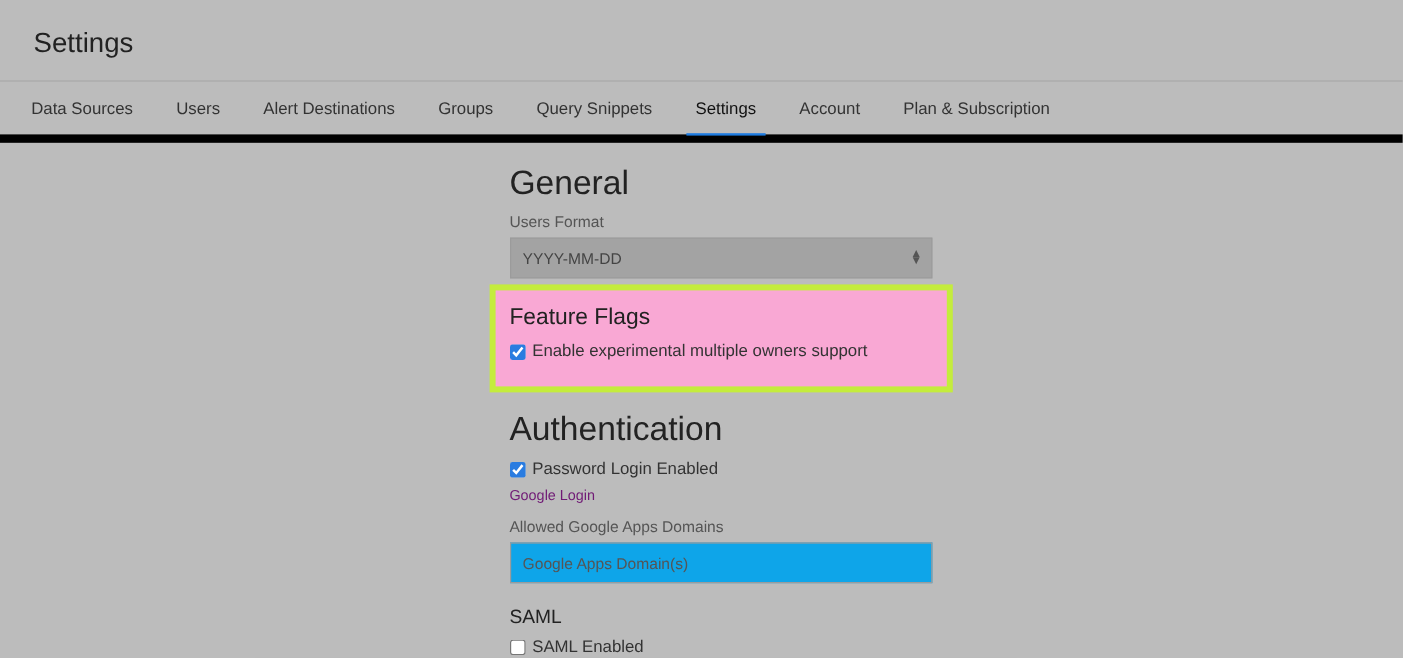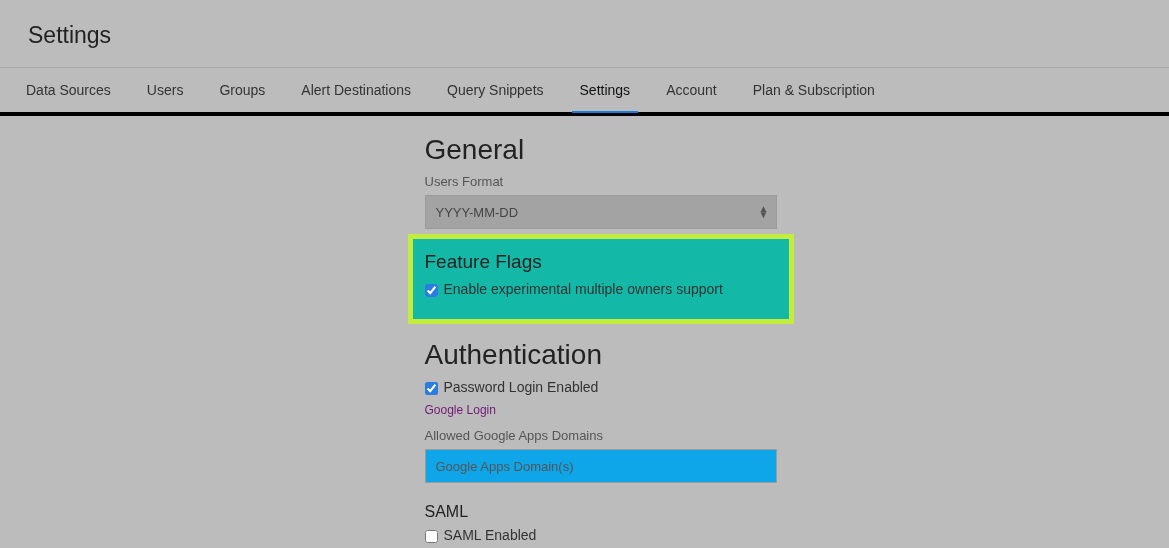--- a/index.html
+++ b/index.html
@@ -19,21 +19,21 @@
     }
     .page-title {
       font-size: 23px;
       font-weight: 400;
       color: #222;
       padding: 22px 28px 18px 28px;
     }
     .tabs-bar {
       display: flex;
       border-top: 1px solid #a9a9a9;
-      border-bottom: 4px solid #000000;
+      border-bottom: 7px solid #000000;
       padding: 0 8px;
       background: #bcbcbc;
     }
     .tab {
       padding: 14px 18px;
       font-size: 14px;
       color: #333;
       cursor: pointer;
       user-select: none;
       position: relative;
@@ -127,21 +127,21 @@
       margin-bottom: 4px;
     }
     .checkbox-row input[type="checkbox"] {
       width: 13px;
       height: 13px;
       accent-color: #2a7ce0;
       cursor: pointer;
     }
     .highlight-box {
       position: relative;
-      background: #14b8a6;
+      background: #f9a8d4;
       padding: 12px 12px 18px 12px;
       margin: 6px -12px 18px -12px;
       box-shadow: 0 0 0 5px #c4ec3c;
     }
     .highlight-box .section-heading {
       font-size: 19px;
       margin-bottom: 8px;
     }
     .auth-section {
       margin-top: 20px;
@@ -156,22 +156,22 @@
   </style>
 </head>
 <body>
 
 <div class="page">
   <h1 class="page-title">Settings</h1>
 
   <div class="tabs-bar">
     <div class="tab">Data Sources</div>
     <div class="tab">Users</div>
+    <div class="tab">Alert Destinations</div>
     <div class="tab">Groups</div>
-    <div class="tab">Alert Destinations</div>
     <div class="tab">Query Snippets</div>
     <div class="tab active">Settings</div>
     <div class="tab">Account</div>
     <div class="tab">Plan &amp; Subscription</div>
   </div>
 
   <div class="content">
     <div class="content-inner">
 
       <h2 class="section-heading">General</h2>

